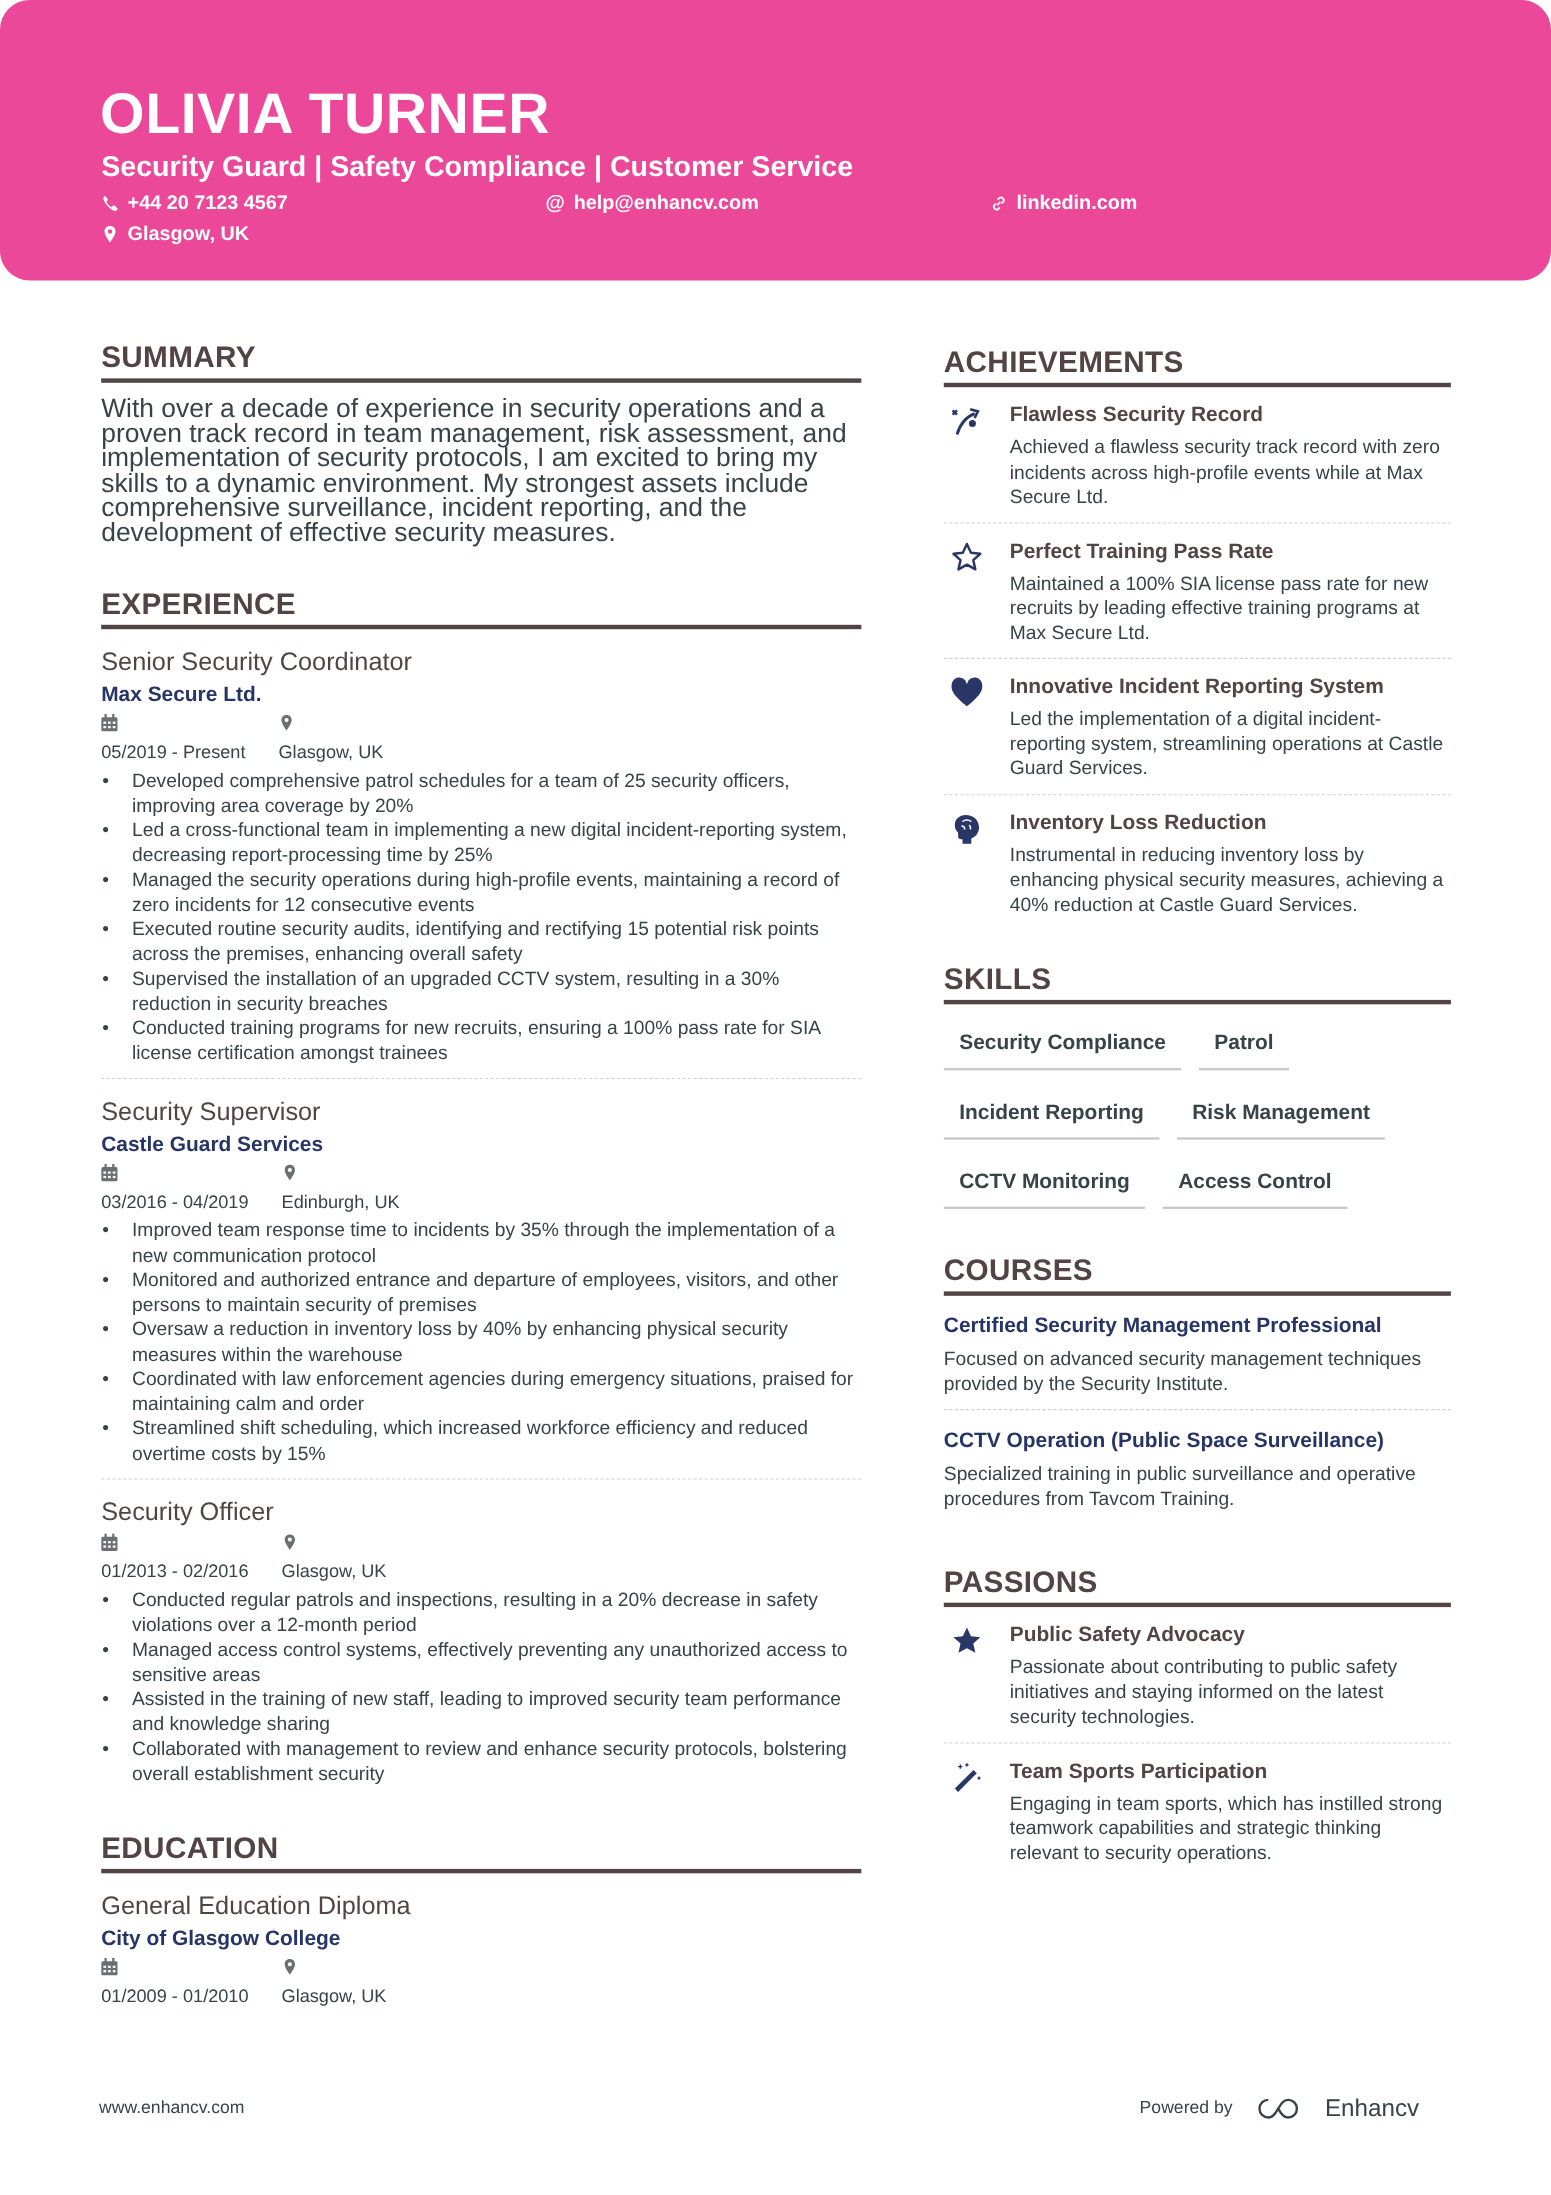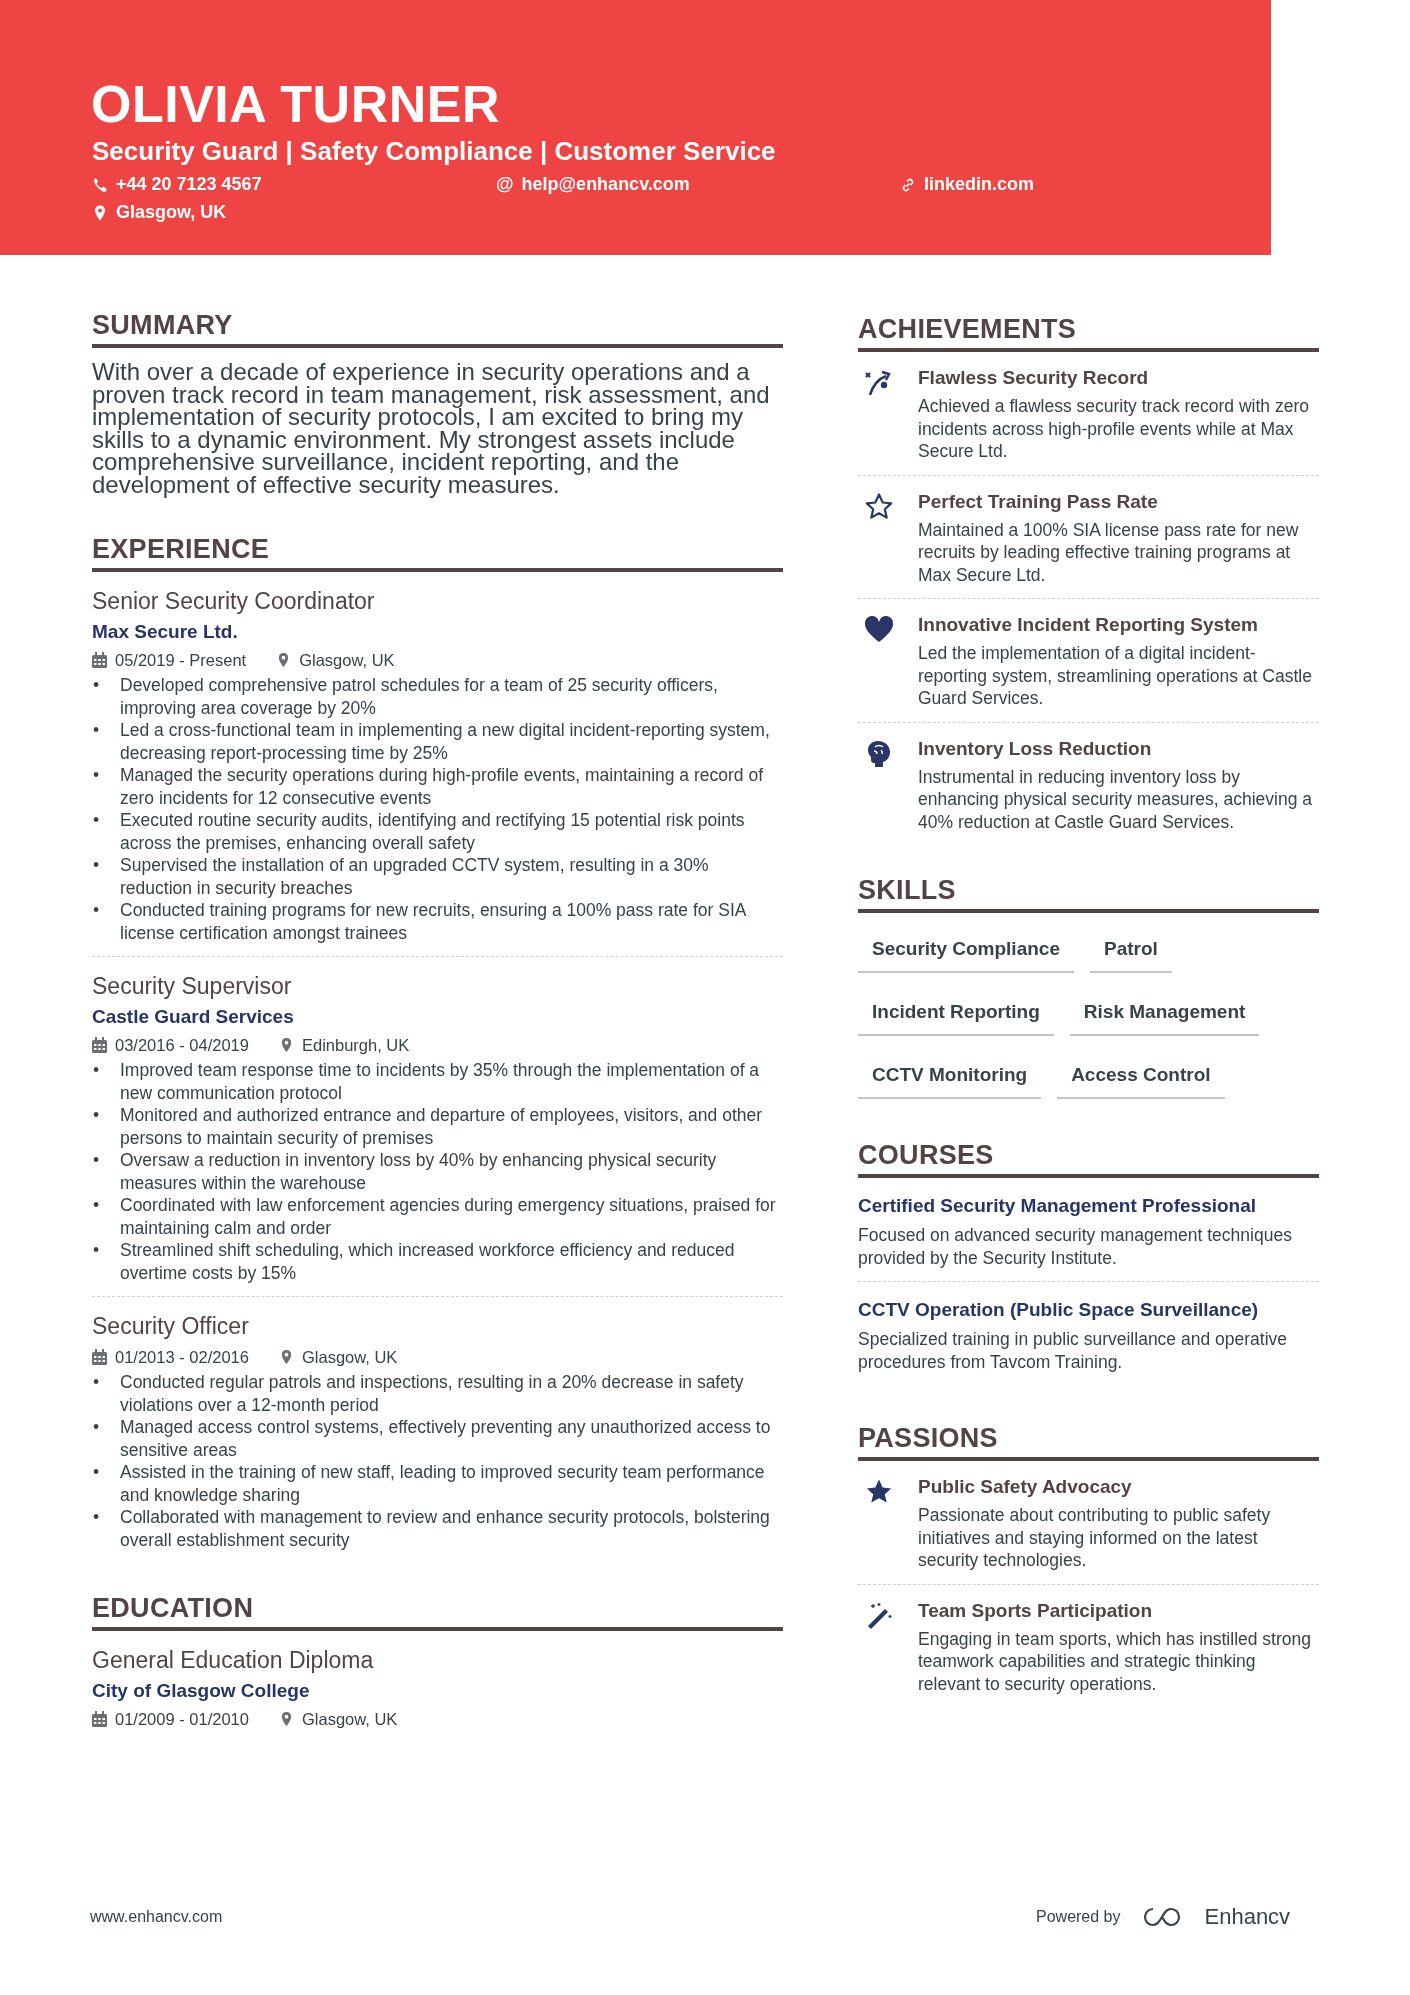--- a/index.html
+++ b/index.html
@@ -1,35 +1,35 @@
 <!DOCTYPE html>
 <html><head>
 <meta charset="utf-8">
 <style>
   * { box-sizing: border-box; margin: 0; padding: 0; }
   html, body { width: 1410px; height: 1995px; background: #ffffff; }
   body { font-family: "Liberation Sans", "DejaVu Sans", sans-serif; color: #384347; position: relative; overflow: hidden; }
 
-  .header { position: absolute; left: 0; top: 0; width: 1271px; height: 255px; background: #ef4444; color: #ffffff; }
+  .header { position: absolute; left: 0; top: 0; width: 1410px; height: 255px; background: #ec4899; color: #ffffff; border-radius: 27px; }
   .name { position: absolute; left: 91px; top: 74px; font-size: 52px; font-weight: bold; letter-spacing: 0.5px; }
   .headline { position: absolute; left: 92px; top: 136px; font-size: 26px; font-weight: bold; }
   .contact { position: absolute; font-size: 18px; font-weight: bold; display: flex; align-items: center; gap: 8px; }
   .contact svg { width: 16px; height: 16px; fill: #ffffff; }
 
   .col-left { position: absolute; left: 92px; top: 308px; width: 691px; }
   .col-right { position: absolute; left: 858px; top: 312px; width: 461px; }
 
   .sec-title { font-size: 27px; font-weight: bold; color: #524444; letter-spacing: 0.3px; padding-bottom: 2px; border-bottom: 4px solid #524444; line-height: 34px; }
 
   .summary-text { font-size: 24px; line-height: 22.5px; color: #384347; margin-top: 13px; }
 
   .role { font-size: 23px; color: #524444; margin-top: 14px; line-height: 30px; }
   .company { font-size: 19px; font-weight: bold; color: #263566; margin-top: 4px; line-height: 24px; }
   .meta { display: flex; align-items: center; font-size: 16.5px; color: #384347; margin-top: 5px; line-height: 22px; }
-  .meta .item { display: flex; align-items: center; gap: 8px; margin-right: 30px; }
+  .meta .item { display: flex; align-items: flex-start; gap: 8px; margin-right: 30px; flex-direction: column; }
   .meta svg { width: 15px; height: 16px; fill: #6b6f73; }
   .bullets { list-style: none; margin-top: 3px; }
   .bullets li { position: relative; padding-left: 28px; font-size: 17.5px; line-height: 22.5px; color: #384347; }
   .bullets li::before { content: "•"; position: absolute; left: 1px; top: 0; color: #384347; }
   .dash { border-top: 1.5px dashed #d0d0d0; margin-top: 12px; }
 
   .ach-item { display: flex; padding: 14px 0 12px 0; }
   .ach-item.sep { border-bottom: 1.5px dashed #d0d0d0; }
   .ach-icon { width: 60px; flex: 0 0 60px; padding-left: 6px; padding-top: 2px; }
   .ach-icon svg { width: 30px; height: 30px; fill: #2a3766; }

